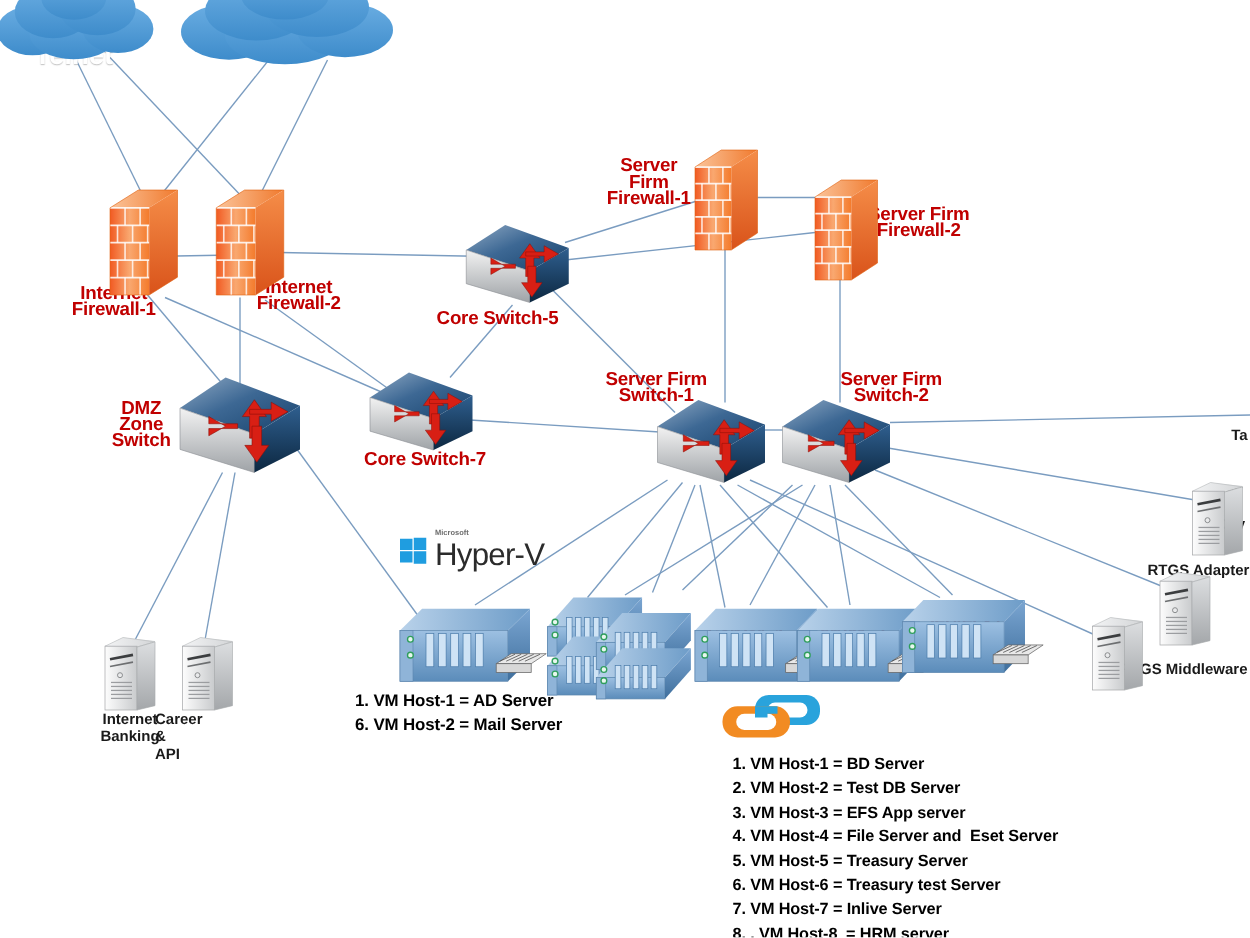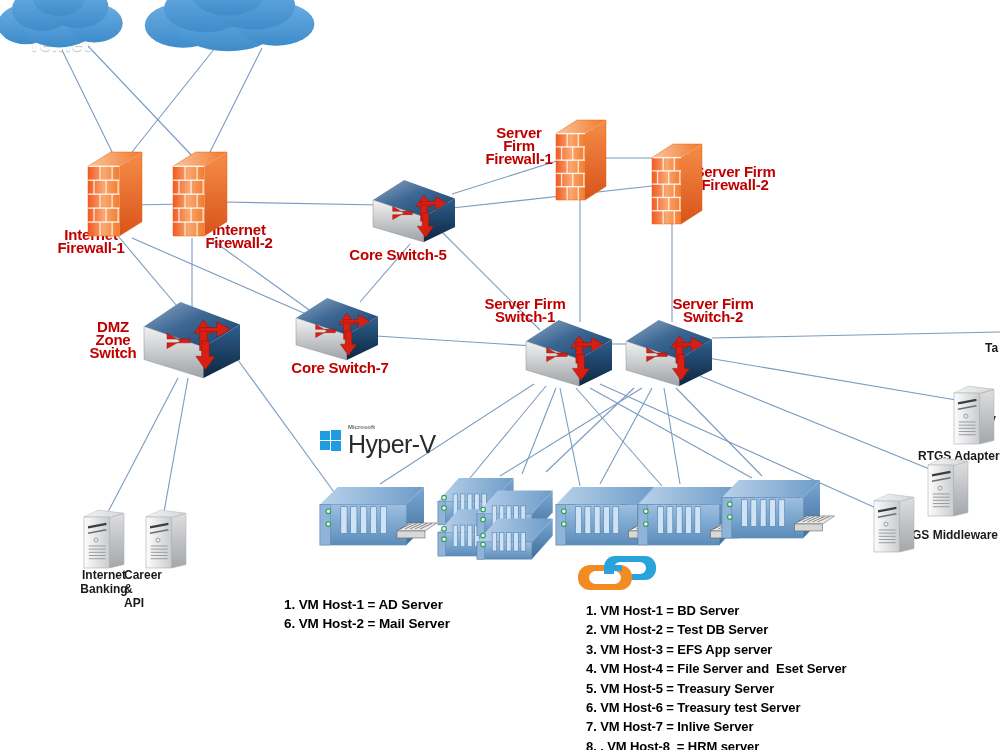--- a/index.html
+++ b/index.html
@@ -578,18 +578,18 @@
           <div class="wd">Hyper-V</div>
         </div>
       </div>
       <div class="node" style="left: 578px; top: 556px; width: 82px; height: 34px; z-index: 6;"><svg width="82" height="34" viewBox="0 0 82 34" style="overflow:visible">
           <rect x="26" y="0" width="52" height="24" rx="11" fill="#29a3dc"></rect>
   <rect x="36" y="6" width="32" height="12" rx="6" fill="#ffffff"></rect>
   <rect x="0" y="9" width="54" height="25" rx="12" fill="#f28b22"></rect>
   <rect x="11" y="15" width="32" height="13" rx="6.5" fill="#ffffff"></rect>
   <path d="M26 9 h18 v6 h-8 v3 h-10 z" fill="#29a3dc"></path>
         </svg></div>
-      <div class="listbox" style="left: 284px; top: 595px;"><div>1. VM Host-1 = AD Server</div><div>6. VM Host-2 = Mail Server</div></div>
+      <div class="listbox" style="left: 284px; top: 551px;"><div>1. VM Host-1 = AD Server</div><div>6. VM Host-2 = Mail Server</div></div>
       <div class="listbox2" style="left: 586px; top: 601px;"><div>1. VM Host-1 = BD Server</div><div>2. VM Host-2 = Test DB Server</div><div>3. VM Host-3 = EFS App server</div><div>4. VM Host-4 = File Server and  Eset Server</div><div>5. VM Host-5 = Treasury Server</div><div>6. VM Host-6 = Treasury test Server</div><div>7. VM Host-7 = Inlive Server</div><div>8. . VM Host-8  = HRM server</div></div>
       <div class="edgecut" style="left: 985px; top: 313px;">Ta</div>
       <div class="edgecut" style="left: 974px; top: 384px;">Dev</div>
     </div>
 </div>
 
 </body></html>

